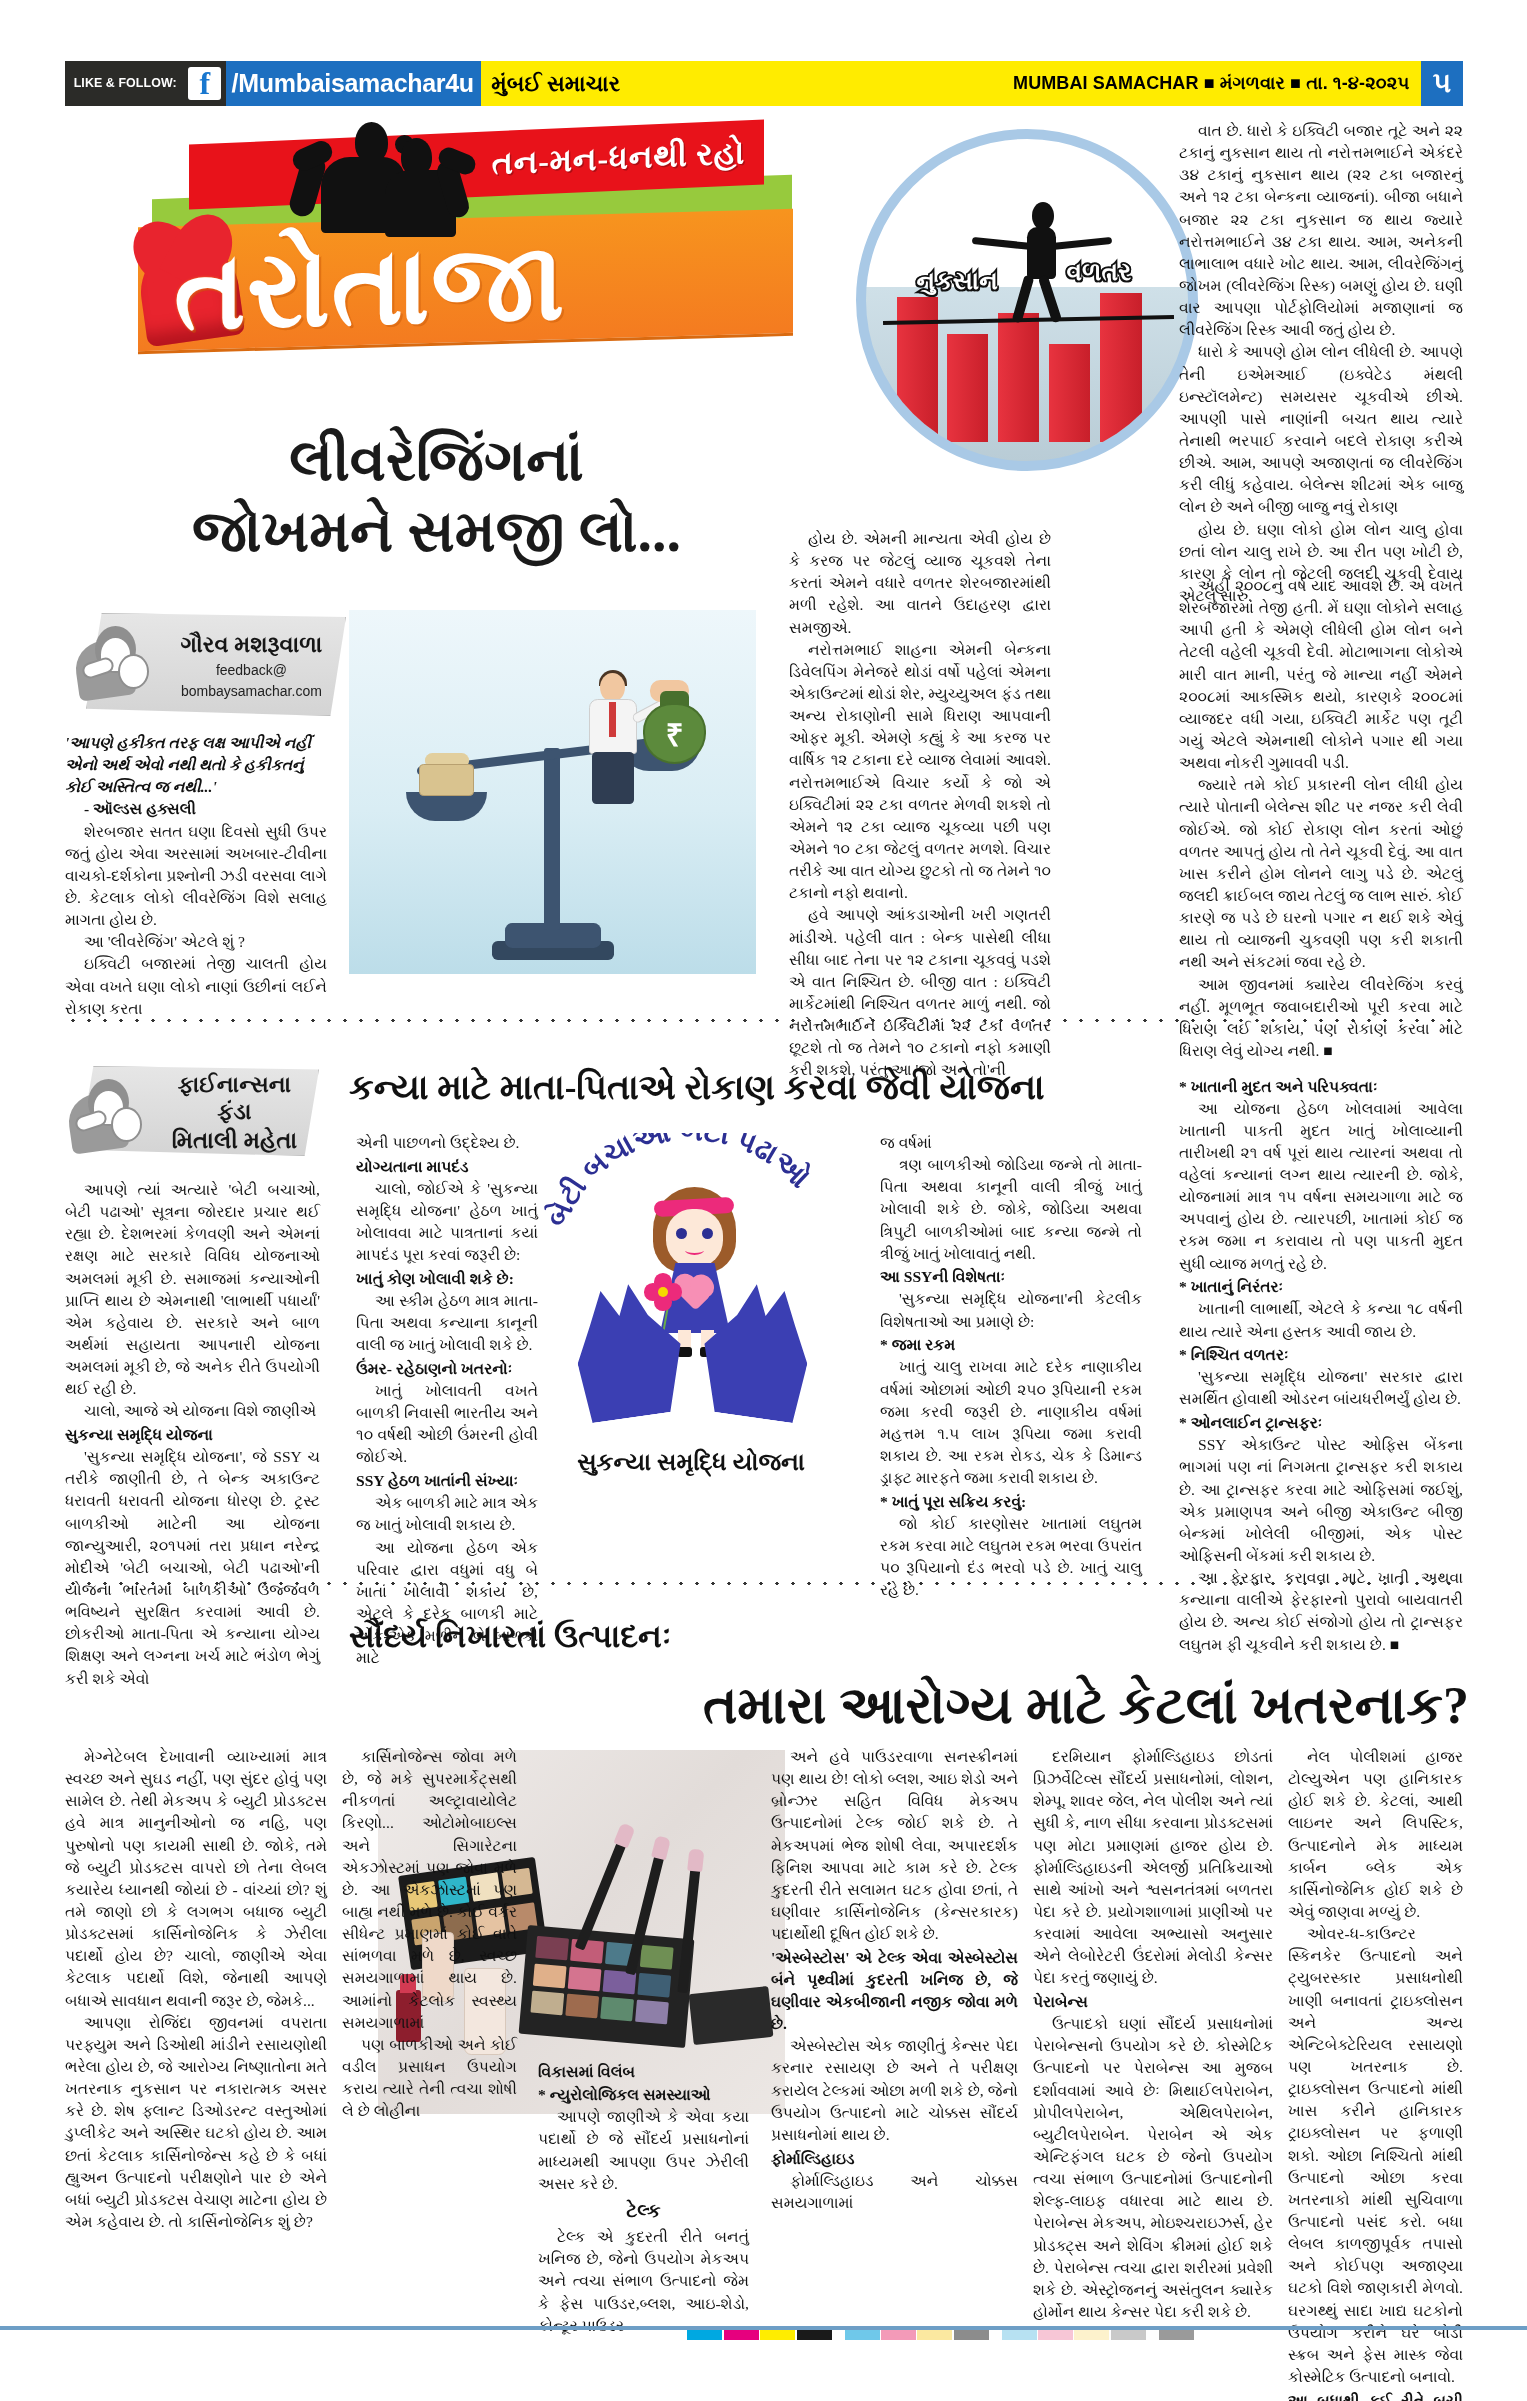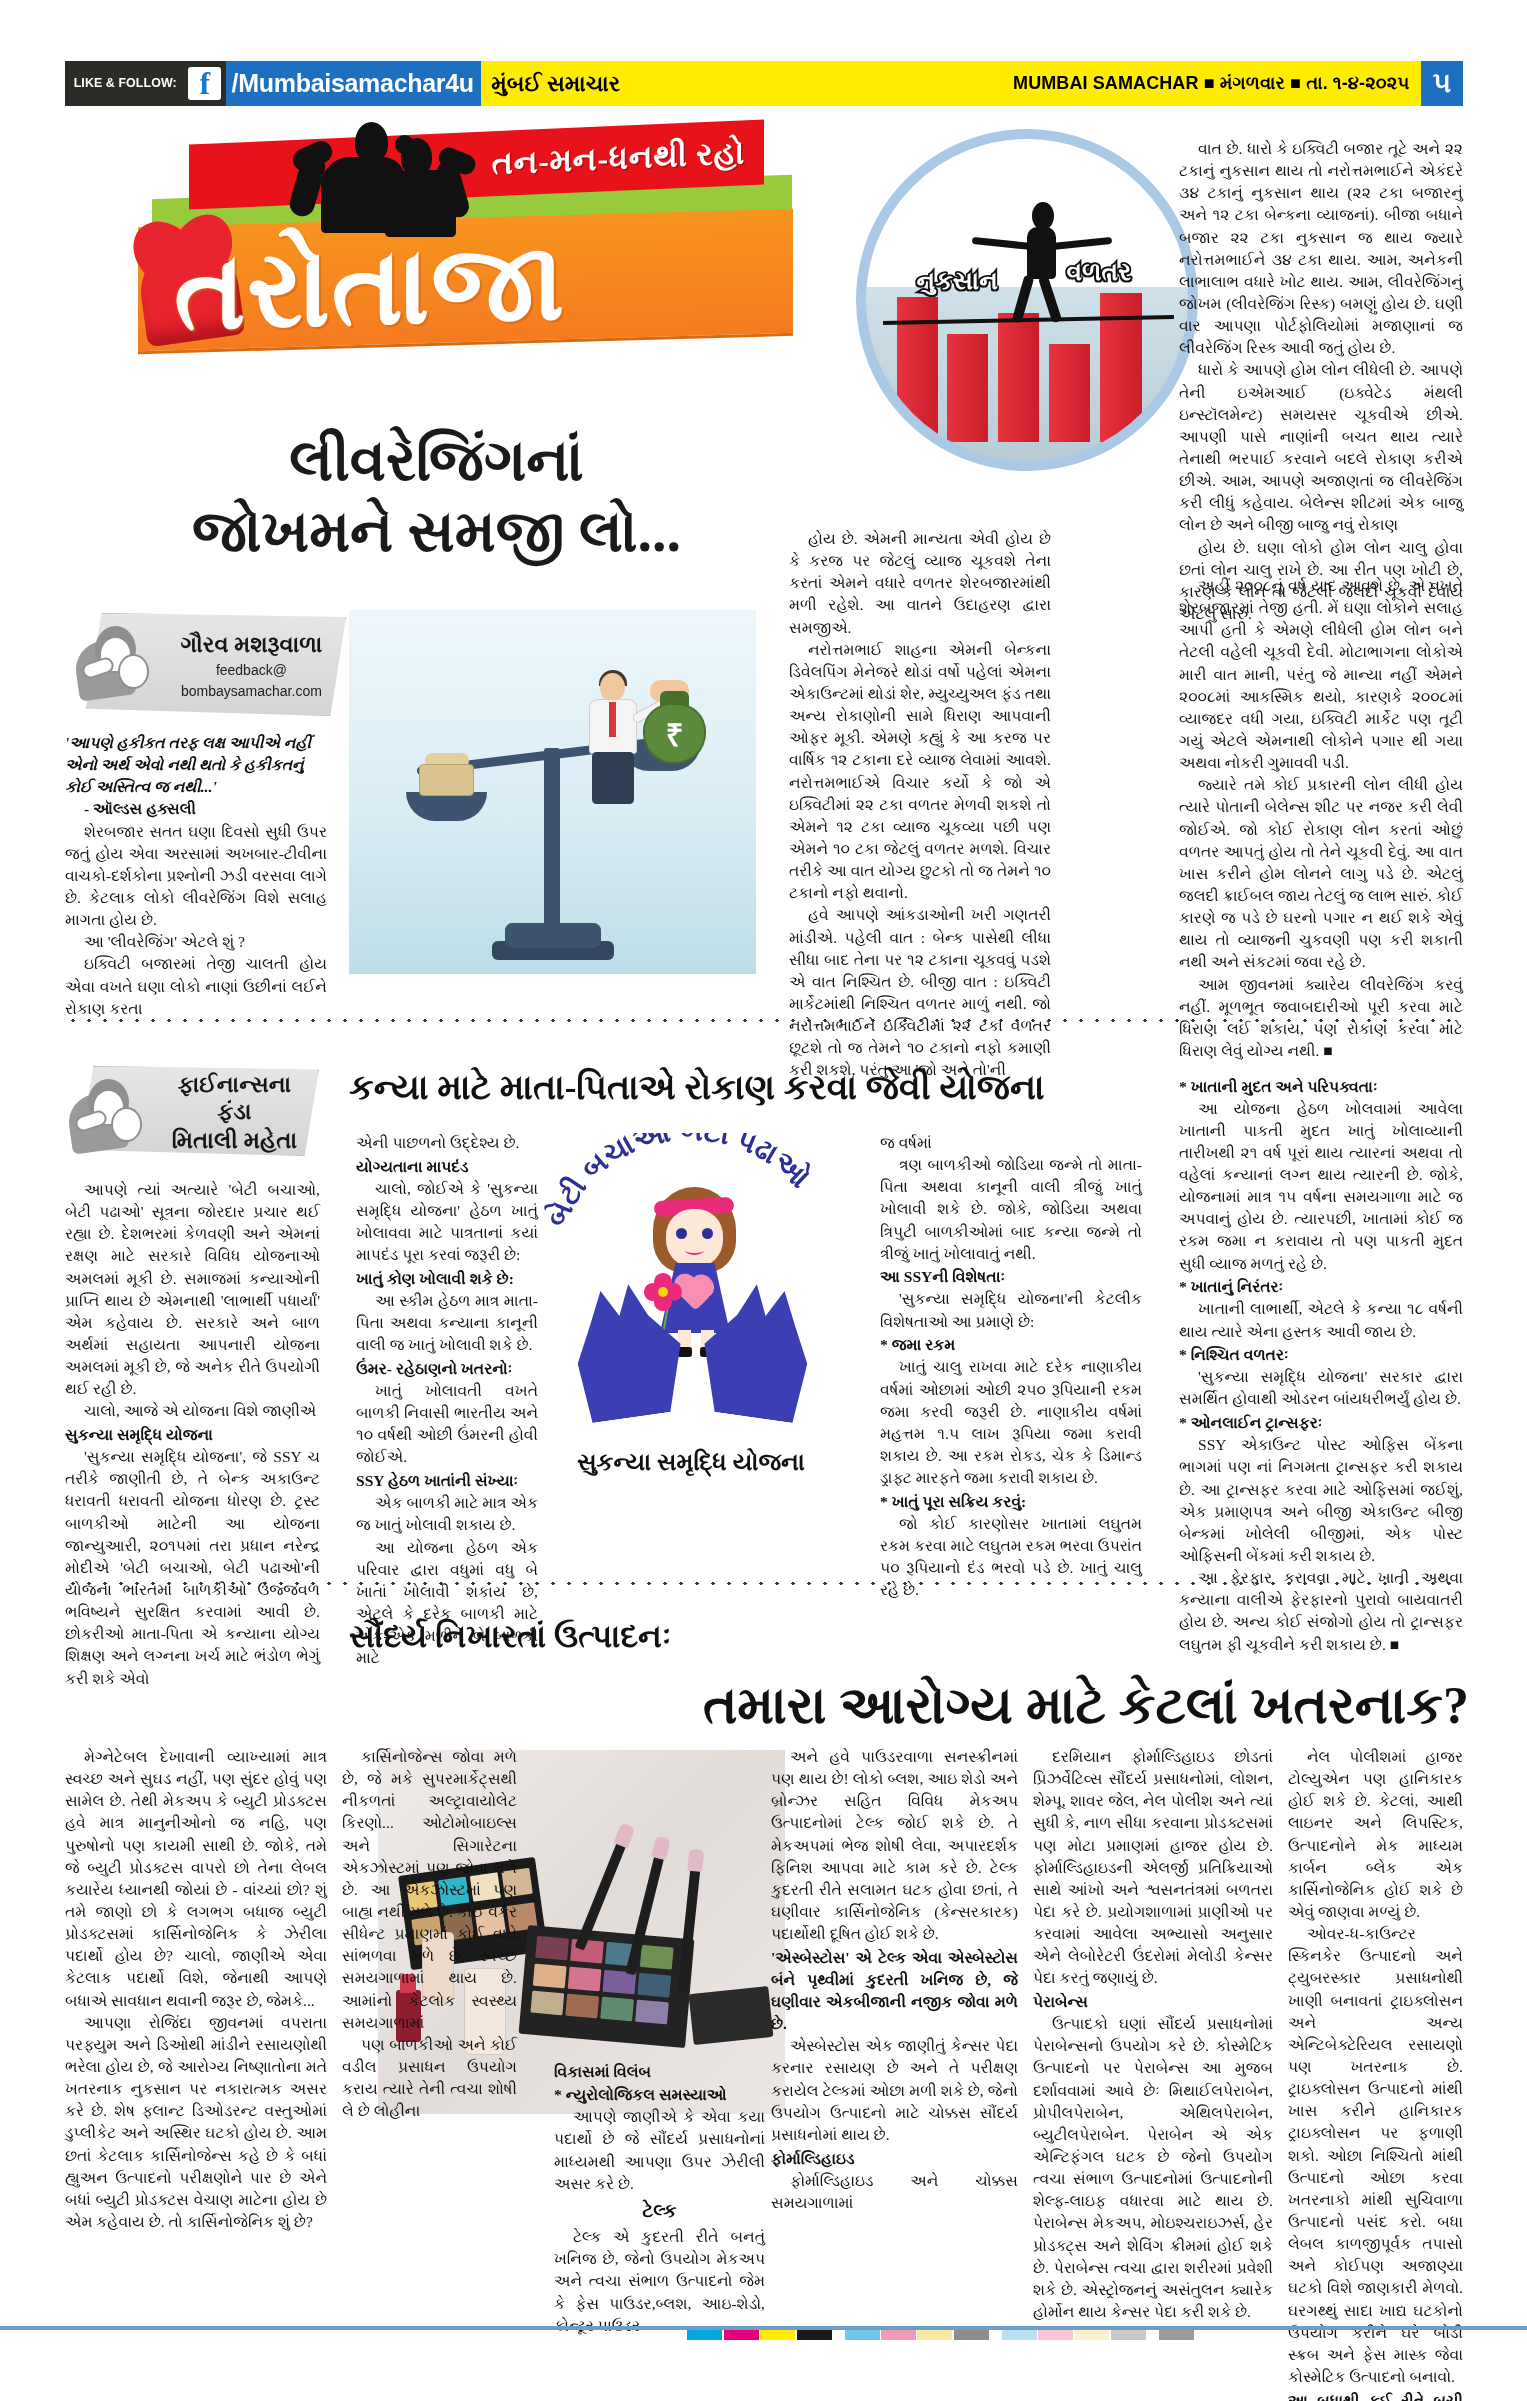--- a/index.html
+++ b/index.html
@@ -448,21 +448,21 @@
 
   <div class="col" style="left:789px; top:528px; width:262px;">
     <p>હોય છે. એમની માન્યતા એવી હોય છે કે કરજ પર જેટલું વ્યાજ ચૂકવશે તેના કરતાં એમને વધારે વળતર શેરબજારમાંથી મળી રહેશે. આ વાતને ઉદાહરણ દ્વારા સમજીએ.</p>
     <p>નરોત્તમભાઈ શાહના એમની બેન્કના ડિવેલપિંગ મેનેજરે થોડાં વર્ષો પહેલાં એમના એકાઉન્ટમાં થોડાં શેર, મ્યુચ્યુઅલ ફંડ તથા અન્ય રોકાણોની સામે ધિરાણ આપવાની ઓફર મૂકી. એમણે કહ્યું કે આ કરજ પર વાર્ષિક ૧૨ ટકાના દરે વ્યાજ લેવામાં આવશે. નરોત્તમભાઈએ વિચાર કર્યો કે જો એ ઇક્વિટીમાં ૨૨ ટકા વળતર મેળવી શકશે તો એમને ૧૨ ટકા વ્યાજ ચૂકવ્યા પછી પણ એમને ૧૦ ટકા જેટલું વળતર મળશે. વિચાર તરીકે આ વાત યોગ્ય છુટકો તો જ તેમને ૧૦ ટકાનો નફો થવાનો.</p>
     <p>હવે આપણે આંકડાઓની ખરી ગણતરી માંડીએ. પહેલી વાત : બેન્ક પાસેથી લીધા સીધા બાદ તેના પર ૧૨ ટકાના ચૂકવવું પડશે એ વાત નિશ્ચિત છે. બીજી વાત : ઇક્વિટી માર્કેટમાંથી નિશ્ચિત વળતર માળું નથી. જો નરોત્તમભાઈને ઇક્વિટીમાં ૨૨ ટકા વળતર છૂટશે તો જ તેમને ૧૦ ટકાનો નફો કમાણી કરી શકશે, પરંતુ આ 'જો અને તો'ની</p>
   </div>
 
   <div class="col" style="left:1087px; top:129px; width:182px;">
   </div>
 
-  <div class="col" style="left:1179px; top:138px; width:284px;">
+  <div class="col" style="left:1179px; top:120px; width:284px;">
     <p>વાત છે. ધારો કે ઇક્વિટી બજાર તૂટે અને ૨૨ ટકાનું નુકસાન થાય તો નરોત્તમભાઈને એકંદરે ૩૪ ટકાનું નુકસાન થાય (૨૨ ટકા બજારનું અને ૧૨ ટકા બેન્કના વ્યાજનાં). બીજા બધાને બજાર ૨૨ ટકા નુકસાન જ થાય જ્યારે નરોત્તમભાઈને ૩૪ ટકા થાય. આમ, અનેકની લાભાલાભ વધારે ખોટ થાય. આમ, લીવરેજિંગનું જોખમ (લીવરેજિંગ રિસ્ક) બમણું હોય છે. ઘણી વાર આપણા પોર્ટફોલિયોમાં મજાણાનાં જ લીવરેજિંગ રિસ્ક આવી જતું હોય છે.</p>
     <p>ધારો કે આપણે હોમ લોન લીધેલી છે. આપણે તેની ઇએમઆઈ (ઇક્વેટેડ મંથલી ઇન્સ્ટૉલમેન્ટ) સમયસર ચૂકવીએ છીએ. આપણી પાસે નાણાંની બચત થાય ત્યારે તેનાથી ભરપાઈ કરવાને બદલે રોકાણ કરીએ છીએ. આમ, આપણે અજાણતાં જ લીવરેજિંગ કરી લીધું કહેવાય. બેલેન્સ શીટમાં એક બાજુ લોન છે અને બીજી બાજુ નવું રોકાણ</p>
     <p>હોય છે. ઘણા લોકો હોમ લોન ચાલુ હોવા છતાં લોન ચાલુ રાખે છે. આ રીત પણ ખોટી છે, કારણ કે લોન તો જેટલી જલદી ચૂકવી દેવાય એટલું સારું.</p>
   </div>
 
   <div class="col" style="left:1179px; top:575px; width:284px;">
     <p>અહીં ૨૦૦૮નું વર્ષ યાદ આવશે છે. એ વખતે શેરબજારમાં તેજી હતી. મેં ઘણા લોકોને સલાહ આપી હતી કે એમણે લીધેલી હોમ લોન બને તેટલી વહેલી ચૂકવી દેવી. મોટાભાગના લોકોએ મારી વાત માની, પરંતુ જે માન્યા નહીં એમને ૨૦૦૮માં આકસ્મિક થયો, કારણકે ૨૦૦૮માં વ્યાજદર વધી ગયા, ઇક્વિટી માર્કેટ પણ તૂટી ગયું એટલે એમનાથી લોકોને પગાર થી ગયા અથવા નોકરી ગુમાવવી પડી.</p>
     <p>જ્યારે તમે કોઈ પ્રકારની લોન લીધી હોય ત્યારે પોતાની બેલેન્સ શીટ પર નજર કરી લેવી જોઈએ. જો કોઈ રોકાણ લોન કરતાં ઓછું વળતર આપતું હોય તો તેને ચૂકવી દેવું. આ વાત ખાસ કરીને હોમ લોનને લાગુ પડે છે. એટલું જલદી ક્રાઈબલ જાય તેટલું જ લાભ સારું. કોઈ કારણે જ પડે છે ઘરનો પગાર ન થઈ શકે એવું થાય તો વ્યાજની ચુકવણી પણ કરી શકાતી નથી અને સંકટમાં જવા રહે છે.</p>
     <p class="endsq">આમ જીવનમાં ક્યારેય લીવરેજિંગ કરવું નહીં. મૂળભૂત જવાબદારીઓ પૂરી કરવા માટે ધિરાણ લઈ શકાય, પણ રોકાણ કરવા માટે ધિરાણ લેવું યોગ્ય નથી.</p>
   </div>
@@ -614,21 +614,21 @@
   <div class="col" style="left:65px; top:1746px; width:262px;">
     <p>મેગ્નેટેબલ દેખાવાની વ્યાખ્યામાં માત્ર સ્વચ્છ અને સુઘડ નહીં, પણ સુંદર હોવું પણ સામેલ છે. તેથી મેકઅપ કે બ્યુટી પ્રોડક્ટસ હવે માત્ર માનુનીઓનો જ નહિ, પણ પુરુષોનો પણ કાયમી સાથી છે. જોકે, તમે જે બ્યુટી પ્રોડક્ટસ વાપરો છો તેના લેબલ કયારેય ધ્યાનથી જોયાં છે - વાંચ્યાં છો? શું તમે જાણો છો કે લગભગ બધાજ બ્યુટી પ્રોડક્ટસમાં કાર્સિનોજેનિક કે ઝેરીલા પદાર્થો હોય છે? ચાલો, જાણીએ એવા કેટલાક પદાર્થો વિશે, જેનાથી આપણે બધાએ સાવધાન થવાની જરૂર છે, જેમકે...</p>
     <p>આપણા રોજિંદા જીવનમાં વપરાતા પરફ્યુમ અને ડિઓથી માંડીને રસાયણોથી ભરેલા હોય છે, જે આરોગ્ય નિષ્ણાતોના મતે ખતરનાક નુકસાન પર નકારાત્મક અસર કરે છે. શેષ ફ્લાન્ટ ડિઓડરન્ટ વસ્તુઓમાં ડુપ્લીકેટ અને અસ્થિર ઘટકો હોય છે. આમ છતાં કેટલાક કાર્સિનોજેન્સ કહે છે કે બધાં હ્યુઅન ઉત્પાદનો પરીક્ષણોને પાર છે એને બધાં બ્યુટી પ્રોડક્ટસ વેચાણ માટેના હોય છે એમ કહેવાય છે. તો કાર્સિનોજેનિક શું છે?</p>
   </div>
 
   <div class="col" style="left:342px; top:1746px; width:175px;">
     <p>કાર્સિનોજેન્સ જોવા મળે છે, જે મકે સુપરમાર્કેટ્સથી નીકળતાં અલ્ટ્રાવાયોલેટ કિરણો... ઓટોમોબાઇલ્સ અને સિગારેટના એકઝોસ્ટમાં પણ જોવા મળે છે. આ એકઝોસ્ટમાં પણ બાહ્ય નથી મળે છે. કોઈ વર્કર સીધેન્ટ પ્રમાણમાં કોઈ વાતે સાંભળવા મળે છે, સ્વચ્છ સમયગાળામાં થાય છે. આમાંનો કેટલોક સ્વસ્થ્ય સમયગાળામાં</p>
     <p>પણ બાળકીઓ અને કોઈ વડીલ પ્રસાધન ઉપયોગ કરાય ત્યારે તેની ત્વચા શોષી લે છે લોહીના</p>
   </div>
 
-  <div class="col" style="left:538px; top:2059px; width:211px;margin-left:16px;">
+  <div class="col" style="left:538px; top:2059px; width:211px;">
     <p class="sub">વિકાસમાં વિલંબ</p>
     <p class="sub">* ન્યુરોલોજિકલ સમસ્યાઓ</p>
     <p>આપણે જાણીએ કે એવા કયા પદાર્થો છે જે સૌંદર્ય પ્રસાધનોનાં માધ્યમથી આપણા ઉપર ઝેરીલી અસર કરે છે.</p>
     <p class="subc">ટેલ્ક</p>
     <p>ટેલ્ક એ કુદરતી રીતે બનતું ખનિજ છે, જેનો ઉપયોગ મેકઅપ અને ત્વચા સંભાળ ઉત્પાદનો જેમ કે ફેસ પાઉડર,બ્લશ, આઇ-શેડો, કોન્ટૂર પાઉડર</p>
   </div>
 
   <div class="col" style="left:771px; top:1746px; width:247px;">
     <p>અને હવે પાઉડરવાળા સનસ્ક્રીનમાં પણ થાય છે! લોકો બ્લશ, આઇ શેડો અને બ્રોન્ઝર સહિત વિવિધ મેકઅપ ઉત્પાદનોમાં ટેલ્ક જોઈ શકે છે. તે મેકઅપમાં ભેજ શોષી લેવા, અપારદર્શક ફિનિશ આપવા માટે કામ કરે છે. ટેલ્ક કુદરતી રીતે સલામત ઘટક હોવા છતાં, તે ઘણીવાર કાર્સિનોજેનિક (કેન્સરકારક) પદાર્થોથી દૂષિત હોઈ શકે છે.</p>
     <p class="sub">'એસ્બેસ્ટોસ' એ ટેલ્ક એવા એસ્બેસ્ટોસ બંને પૃથ્વીમાં કુદરતી ખનિજ છે, જે ઘણીવાર એકબીજાની નજીક જોવા મળે છે.</p>

